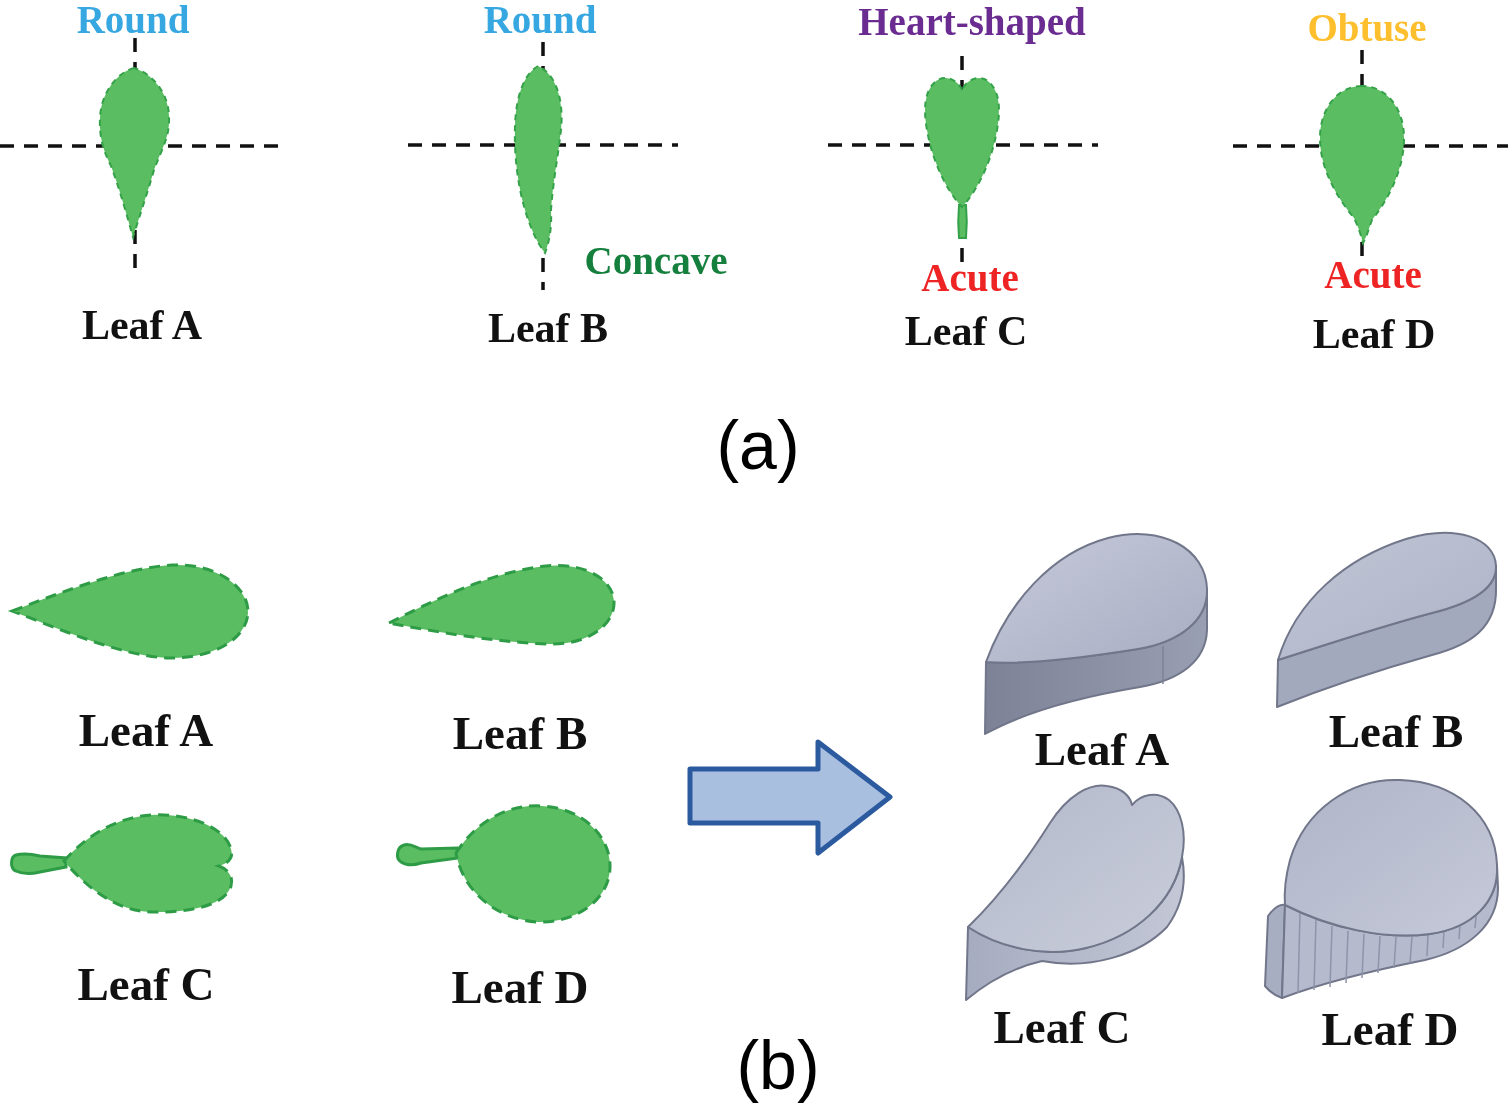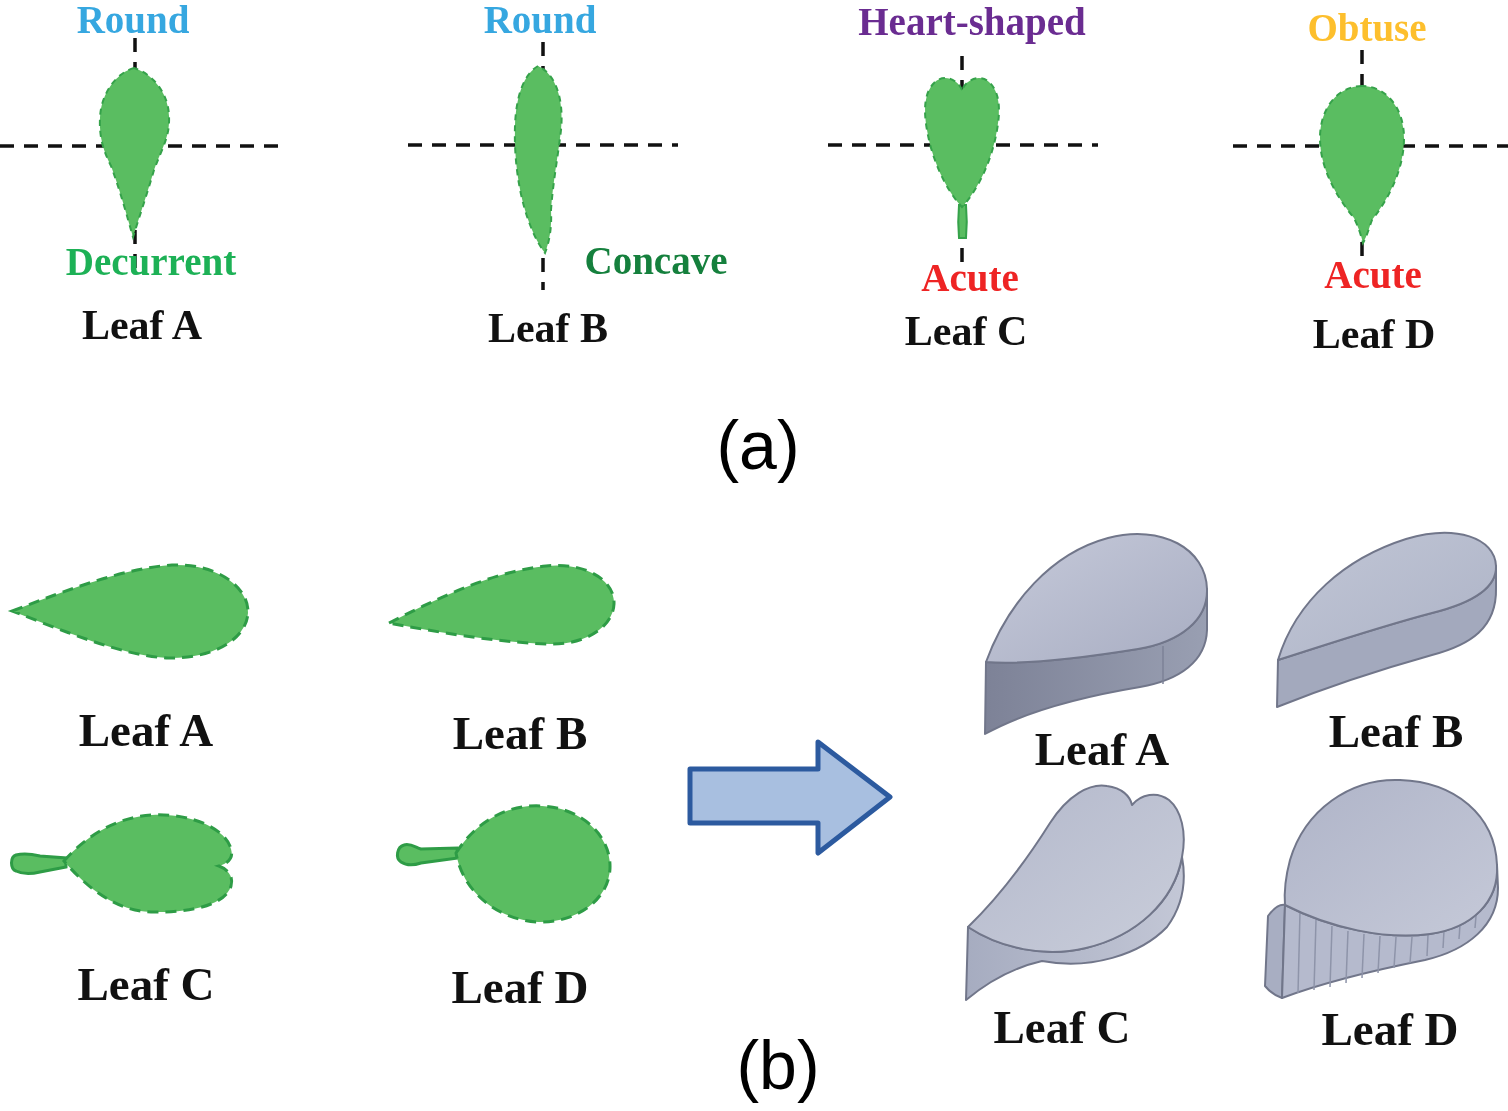--- a/index.html
+++ b/index.html
@@ -160,21 +160,20 @@
                C1495,815 1455,782 1400,780 C1350,778 1305,810 1290,860
                C1286,875 1284,892 1285,905 Z" fill="url(#gTopD)"></path>
     </g>
   </svg>
 
   <div class="t apex" style="left: 133px; top: 0px; color: rgb(54, 167, 224);">Round</div>
   <div class="t apex" style="left: 540px; top: 0px; color: rgb(54, 167, 224);">Round</div>
   <div class="t apex" style="left: 972px; top: 2px; color: rgb(106, 44, 145);">Heart-shaped</div>
   <div class="t apex" style="left: 1367px; top: 8px; color: rgb(253, 191, 45);">Obtuse</div>
 
-  <div class="t base" style="left: 151px; top: 242px; color: rgb(29, 177, 86);">Decurrent</div>
   <div class="t base" style="left: 656px; top: 241px; color: #15803d;">Concave</div>
   <div class="t base" style="left: 970px; top: 258px; color: rgb(238, 36, 36);">Acute</div>
   <div class="t base" style="left: 1373px; top: 255px; color: rgb(238, 36, 36);">Acute</div>
 
   <div class="t name" style="left:142px;top:303px;">Leaf A</div>
   <div class="t name" style="left:548px;top:306px;">Leaf B</div>
   <div class="t name" style="left:966px;top:309px;">Leaf C</div>
   <div class="t name" style="left:1374px;top:312px;">Leaf D</div>
 
   <div class="t fig" style="left:758px;top:410px;">(a)</div>

